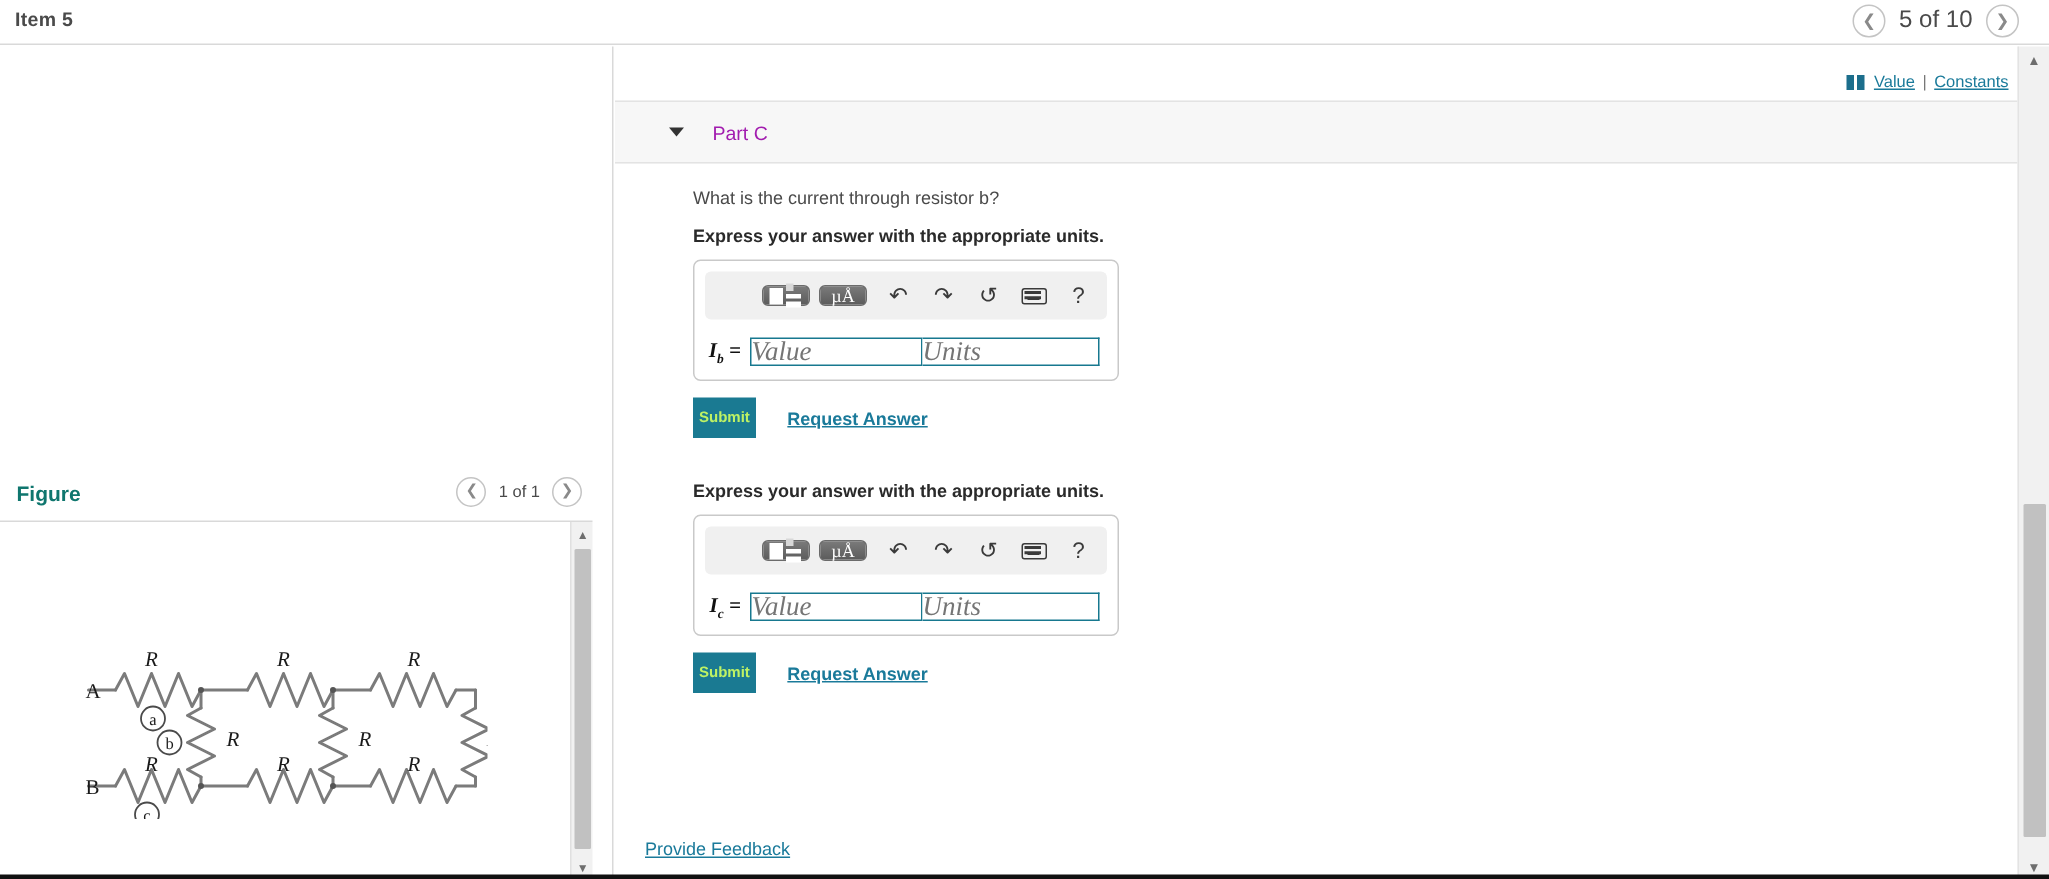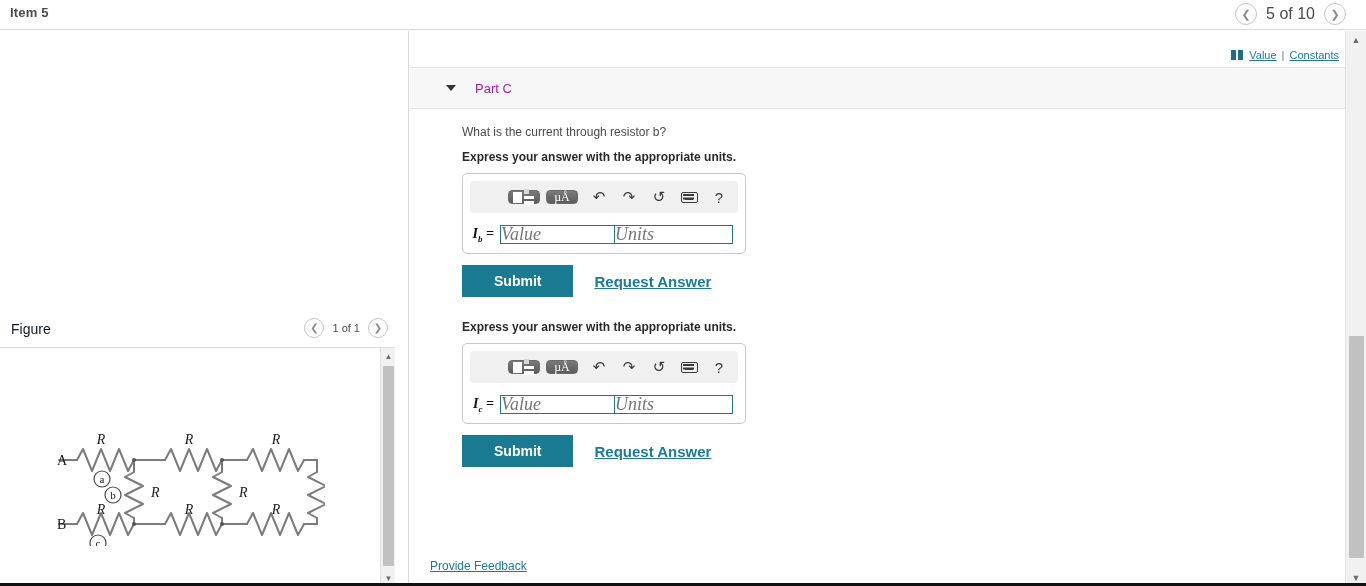--- a/index.html
+++ b/index.html
@@ -42,21 +42,21 @@
     width: 409px; height: 555px;
     background: #fff;
     border-right: 1px solid #d9d9d9;
   }
   .fig-header {
     position: absolute; left: 0; top: 284px;
     width: 408px; height: 30px;
   }
   .fig-title {
     position: absolute; left: 11px; top: 6px;
-    font-size: 14px; font-weight: normal; color: #0f172a;
+    font-size: 14px; font-weight: bold; color: #0f766e;
   }
   .fig-pager {
     position: absolute; right: 20px; top: 3px;
     display: flex; align-items: center; gap: 8px;
   }
   .fig-pager .circ-btn { width: 20px; height: 20px; font-size: 10px;}
   .fig-pager-label { font-size: 11px; color: #4a4a4a; }
   .fig-divider {
     position: absolute; left: 0; top: 316px;
     width: 395px; height: 1px; background: #d9d9d9;
@@ -194,27 +194,27 @@
     height: 19px; border: 1px solid #17788f; background: #fff;
     font-family: "Liberation Serif", serif; font-style: italic;
     font-size: 18px; color: #9b9b9b;
     padding-left: 0; outline: none;
   }
   .inp-value { width: 115px; }
   .inp-units { width: 118px; border-left: none; }
 
   .btn-row { margin: 11px 0 0 52px; display: flex; align-items: center; gap: 21px; }
   .submit-btn {
-    background: #1a7a92; color: #ffffff; border: none;
-    font-size: 14px; font-weight: bold;
-    padding: 8px 32px; cursor: pointer;
+    background: #1a7a92; color: #bef264; border: none;
+    font-size: 10px; font-weight: bold;
+    padding: 8px 4px; cursor: pointer;
     font-family: "Liberation Sans", sans-serif;
   }
   .req-link {
-    color: #1a7a9a; font-size: 15px; font-weight: bold;
+    color: #1a7a9a; font-size: 12px; font-weight: bold;
     text-decoration: underline; cursor: pointer;
   }
 
   .feedback-link {
     position: absolute; left: 20px; top: 528px;
     color: #1a7a9a; font-size: 12px; text-decoration: underline;
     cursor: pointer;
   }
   .bottom-bar {
     position: absolute; left: 0; top: 554px;

